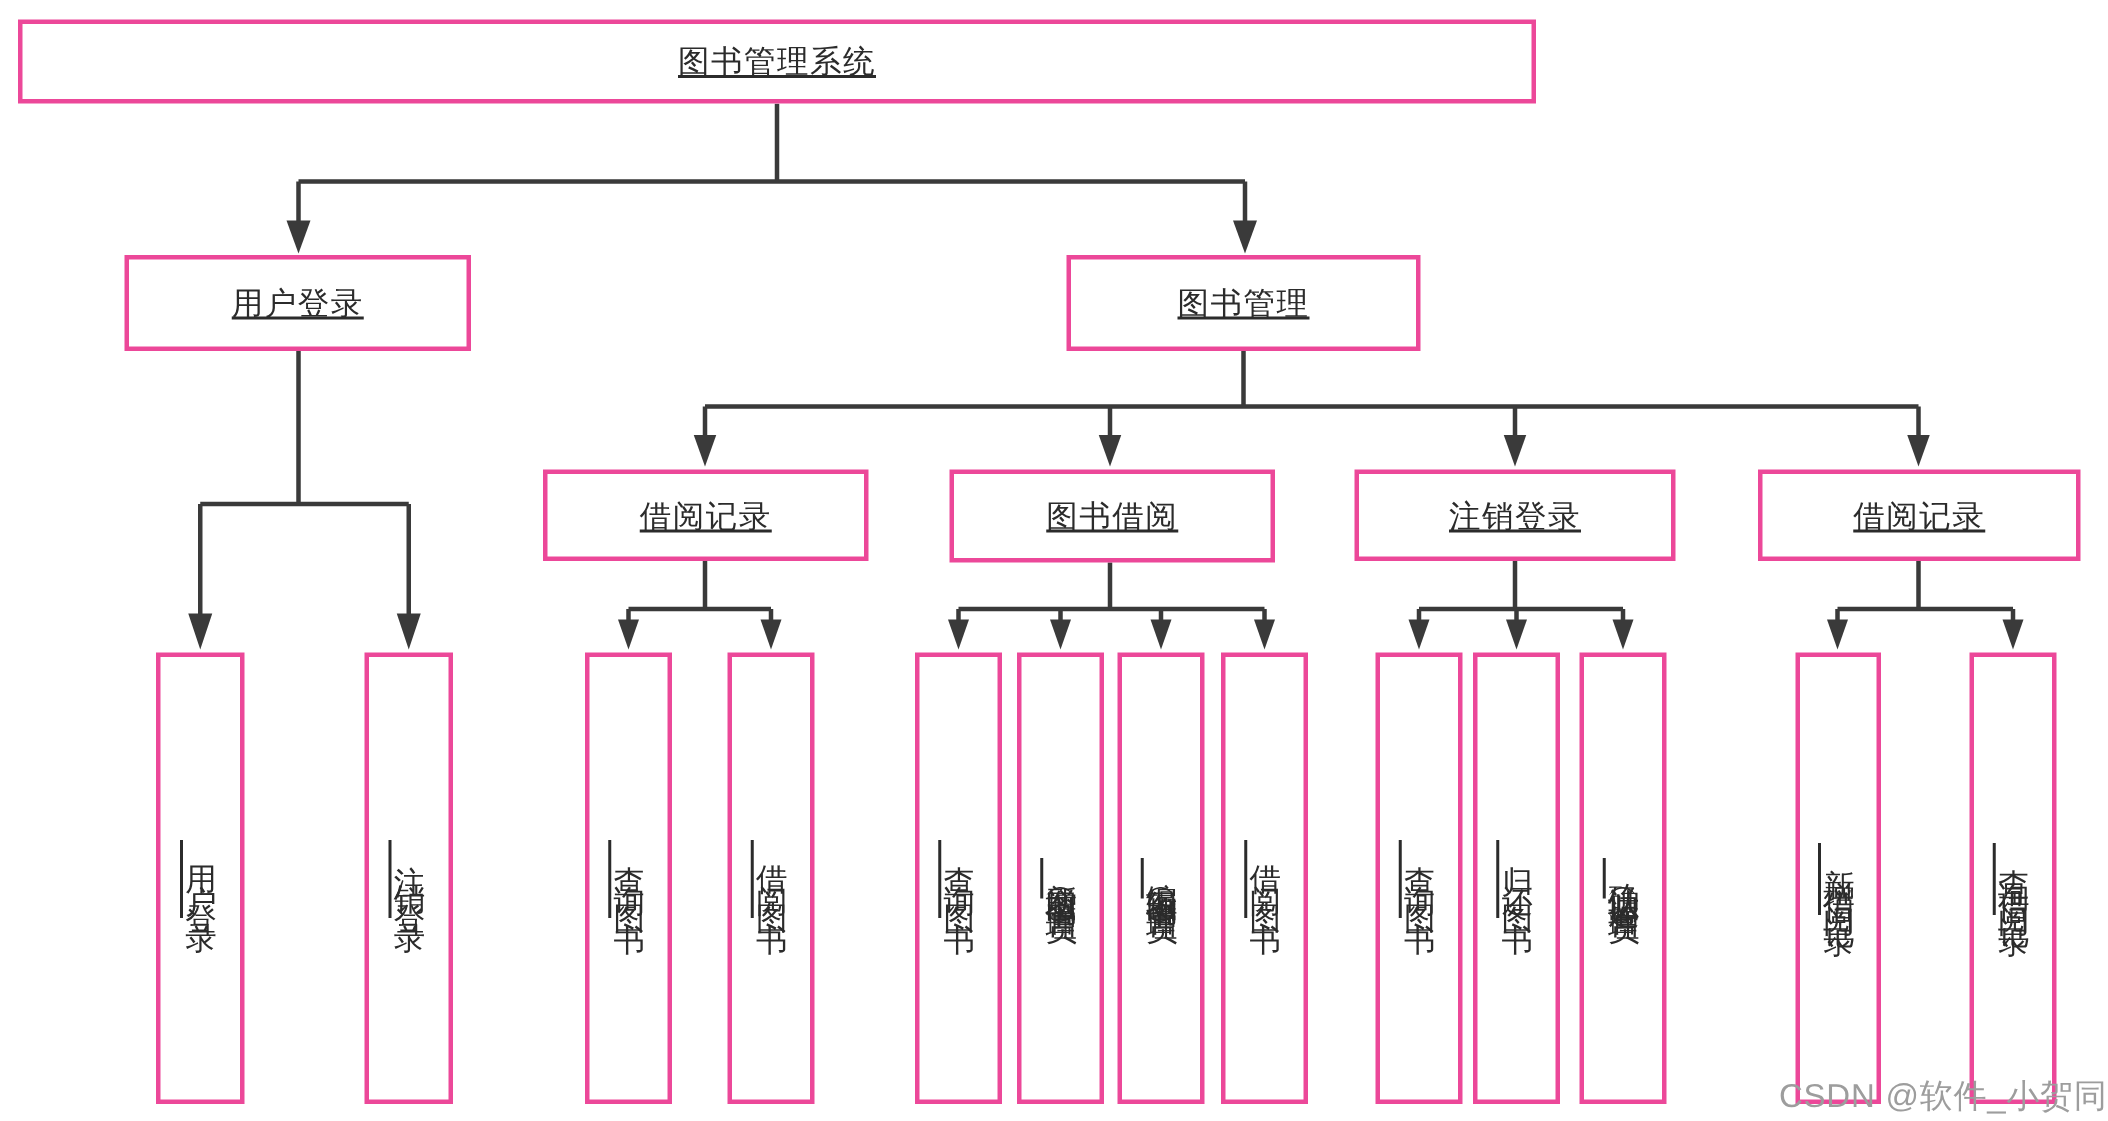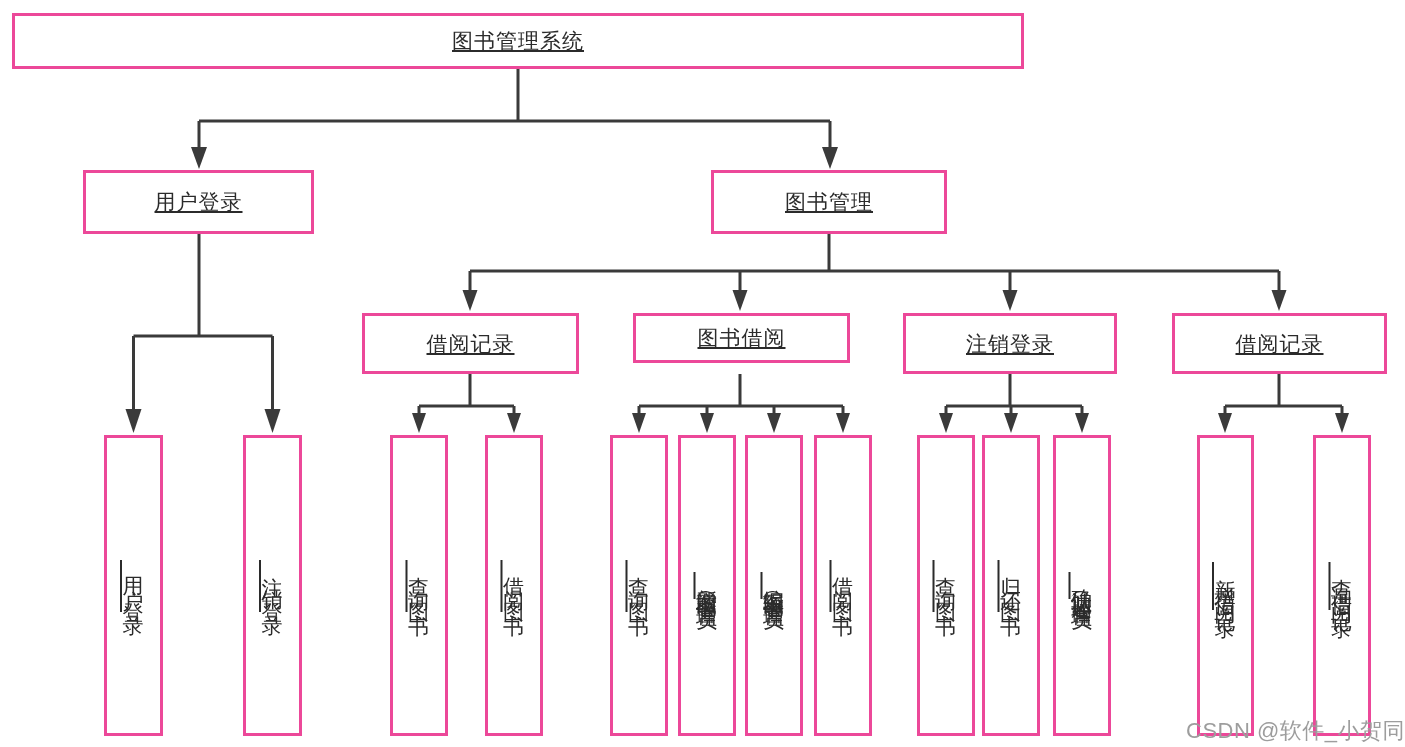--- a/index.html
+++ b/index.html
@@ -64,21 +64,21 @@
       <polygon points="1335,413 1349,413 1342,433"></polygon>
     </g>
   </svg>
 
   <div class="box h" style="left:12px;top:13px;width:1012px;height:56px;">图书管理系统</div>
 
   <div class="box h" style="left:83px;top:170px;width:231px;height:64px;">用户登录</div>
   <div class="box h" style="left:711px;top:170px;width:236px;height:64px;">图书管理</div>
 
   <div class="box h" style="left:362px;top:313px;width:217px;height:61px;">借阅记录</div>
-  <div class="box h" style="left:633px;top:313px;width:217px;height:50px;">图书借阅</div>
+  <div class="box h" style="left:633px;top:313px;width:217px;height:62px;">图书借阅</div>
   <div class="box h" style="left:903px;top:313px;width:214px;height:61px;">注销登录</div>
   <div class="box h" style="left:1172px;top:313px;width:215px;height:61px;">借阅记录</div>
 
   <div class="box" style="left:104px;top:435px;width:59px;height:301px;">
     <span class="vtext s4">用户登录</span>
   </div>
   <div class="box" style="left:243px;top:435px;width:59px;height:301px;">
     <span class="vtext s4">注销登录</span>
   </div>
 

